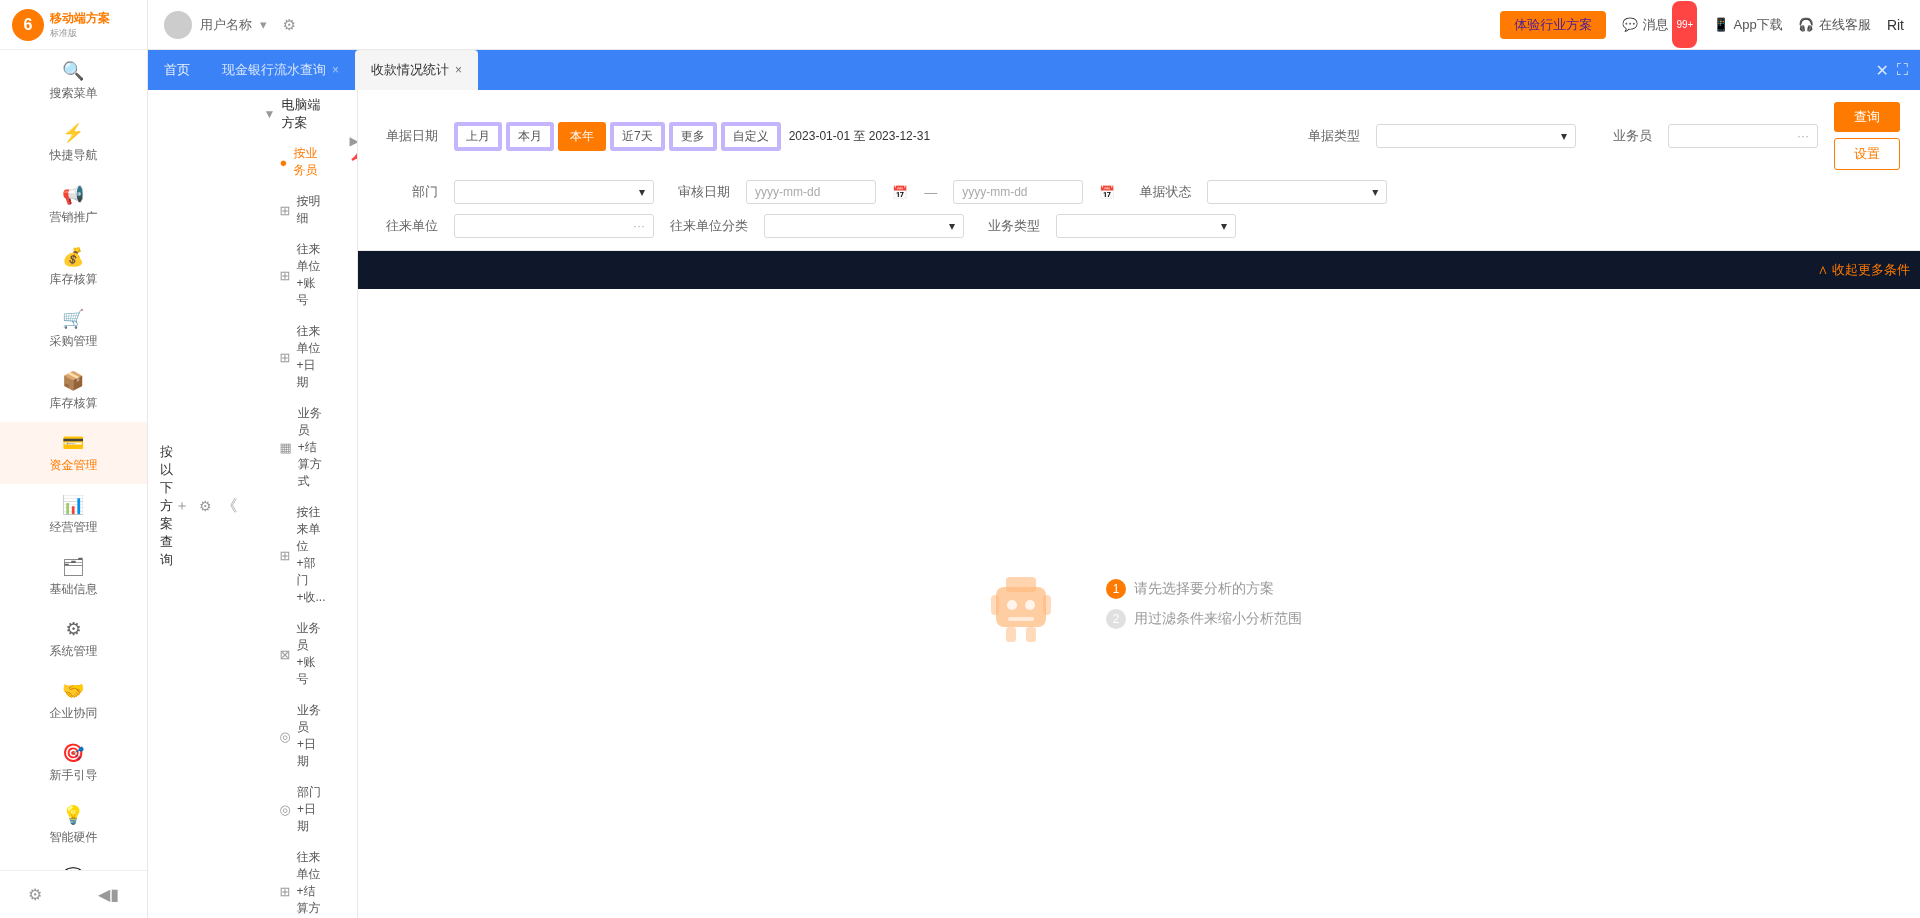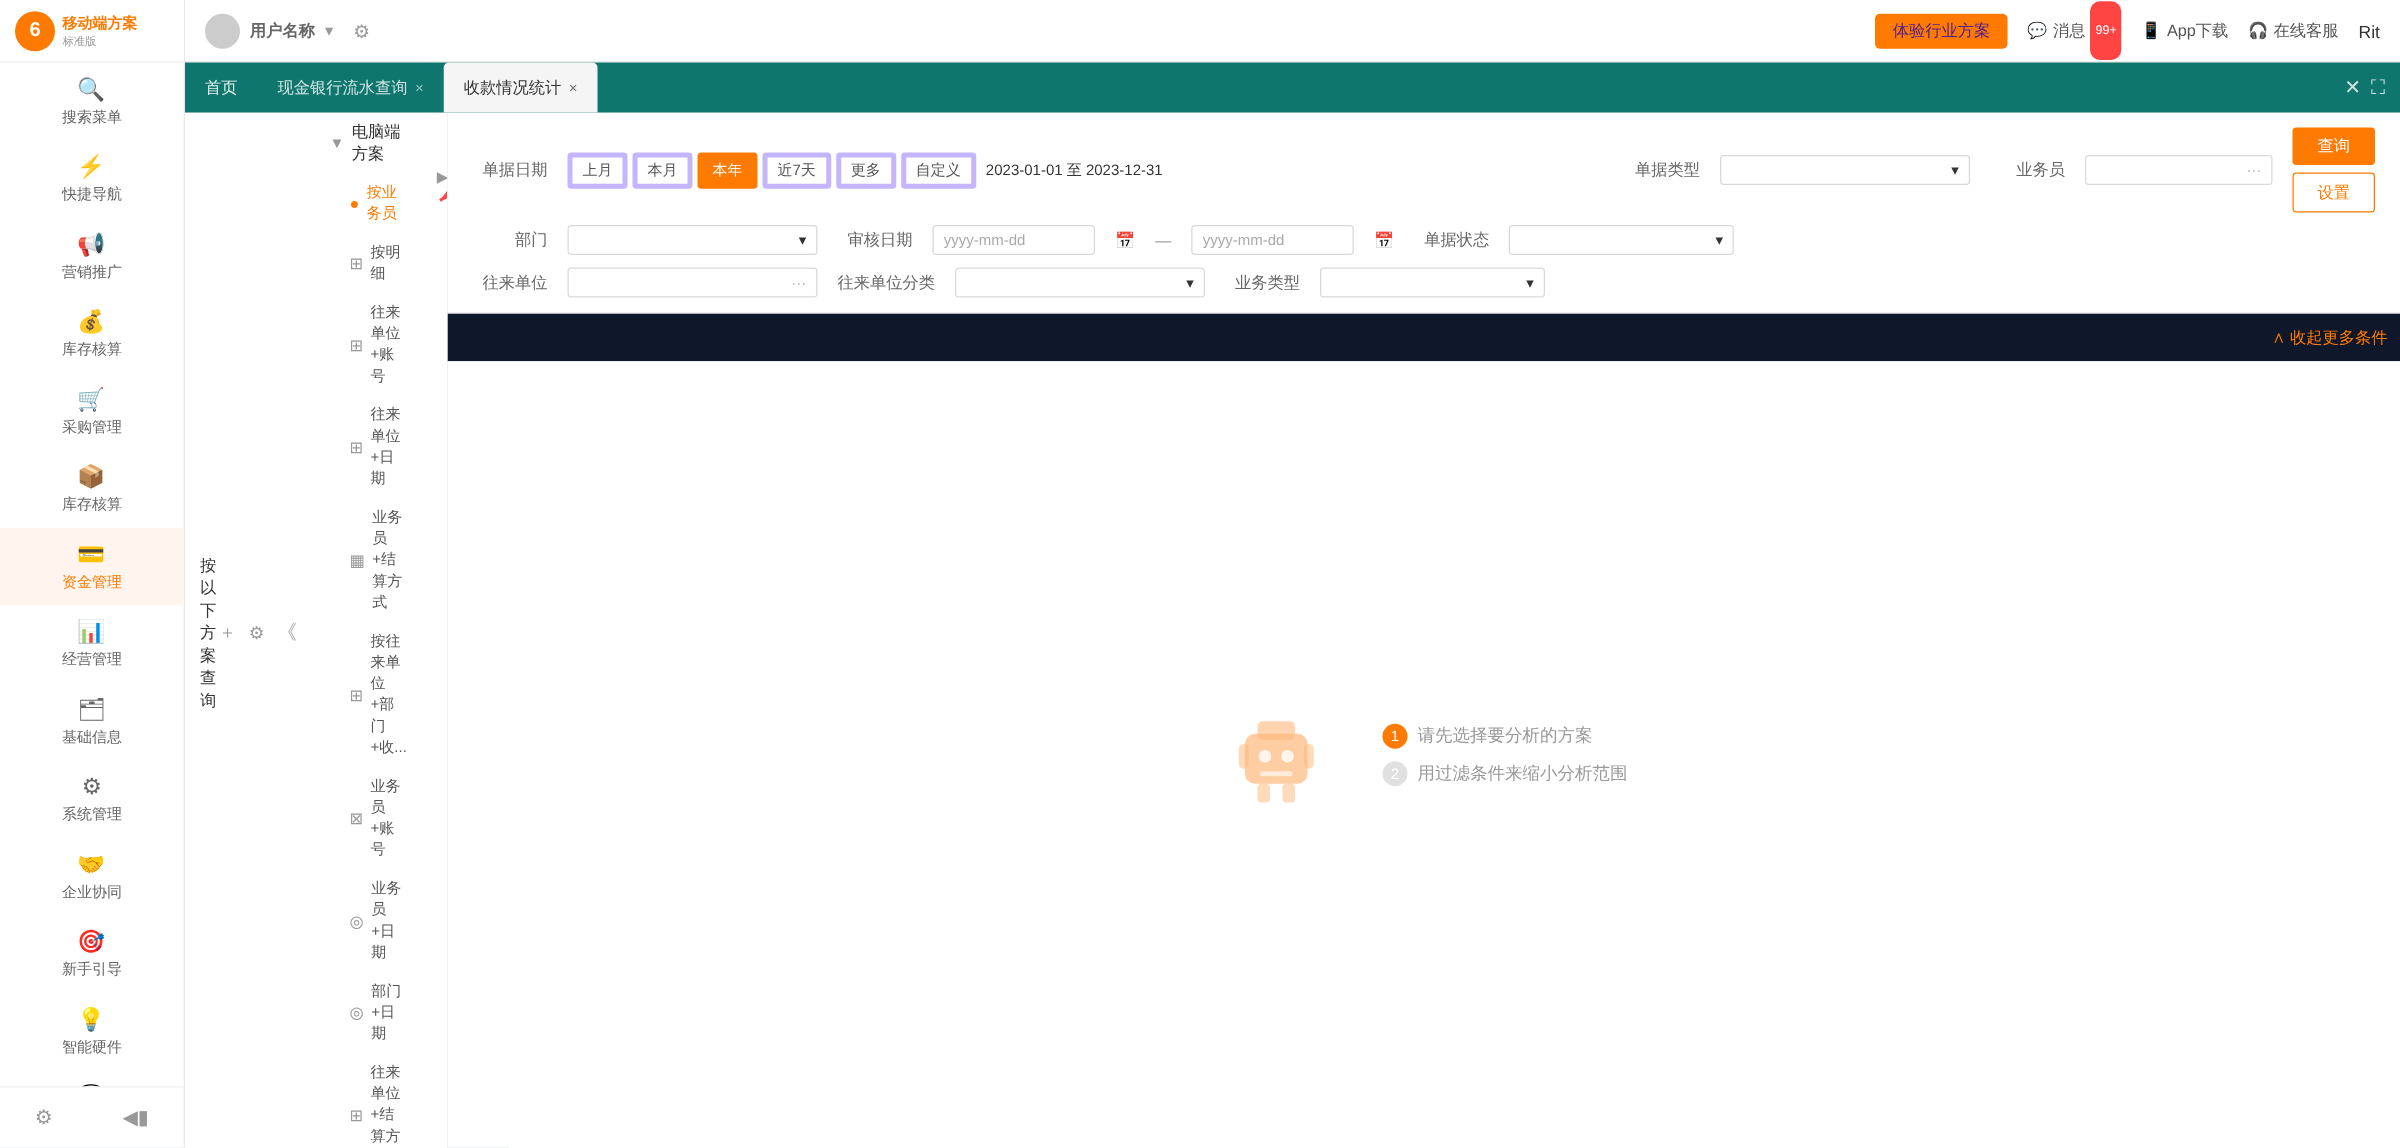--- a/index.html
+++ b/index.html
@@ -90,21 +90,21 @@
       display: flex;
       align-items: center;
       gap: 8px;
     }
     .user-avatar {
       width: 28px;
       height: 28px;
       background: #ccc;
       border-radius: 50%;
     }
-    .user-name { font-size: 13px; color: #333; font-weight: bold; }
+    .user-name { font-size: 13px; color: #333; }
     .topbar-right {
       display: flex;
       align-items: center;
       gap: 16px;
       font-size: 13px;
       color: #555;
     }
     .trial-btn {
       background: #ff7a00;
       color: #4c1d95;
@@ -127,21 +127,21 @@
       font-size: 10px;
       border-radius: 8px;
       padding: 18px 4px;
       min-width: 18px;
       text-align: center;
     }
 
     
     .tabbar {
       height: 40px;
-      background: #0f766e;
+      background: #3b82f6;
       display: flex;
       align-items: center;
       padding: 0 0;
       position: relative;
     }
     .tab {
       height: 40px;
       padding: 0 16px;
       display: flex;
       align-items: center;

